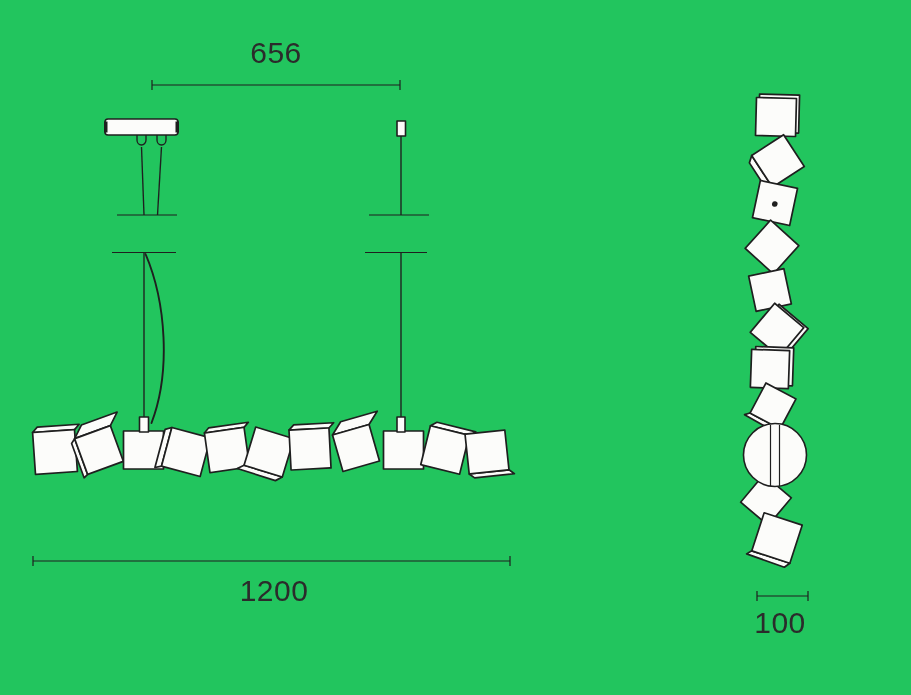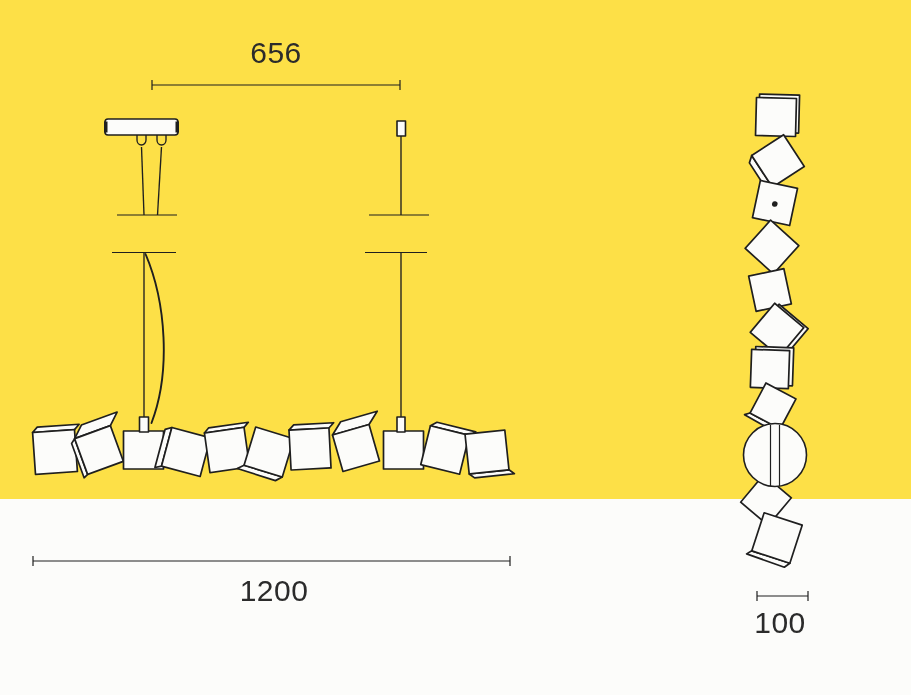--- a/index.html
+++ b/index.html
@@ -2,21 +2,21 @@
 <html><head>
 <meta charset="utf-8">
 <style>
   html,body{
     margin:0;padding:0;
     width:911px;height:695px;
     background:#fcfcfa;
     overflow:hidden;
     font-family:"Liberation Sans", sans-serif;
   }
-  .page{position:relative;width:911px;height:499px;background:#fde047;}
+  .page{position:relative;width:911px;height:695px;background:#22c55e;}
   svg{display:block;position:absolute;top:0;left:0;}
   .ln{stroke:#1f1f1f;fill:none;stroke-width:1.2;stroke-linecap:butt;}
   .thin{stroke-width:1.1;}
   .cable{stroke:#1f1f1f;fill:none;stroke-width:1.35;}
   .cord{stroke:#1f1f1f;fill:none;stroke-width:1.9;stroke-linecap:round;}
   .face{fill:#fcfcfa;stroke:#1f1f1f;stroke-width:1.7;stroke-linejoin:round;}
   .hw{fill:#fcfcfa;stroke:#1f1f1f;stroke-width:1.6;stroke-linejoin:round;}
   .cap{fill:#1f1f1f;stroke:none;}
   .dim-text{
     font-family:"Liberation Sans", sans-serif;

